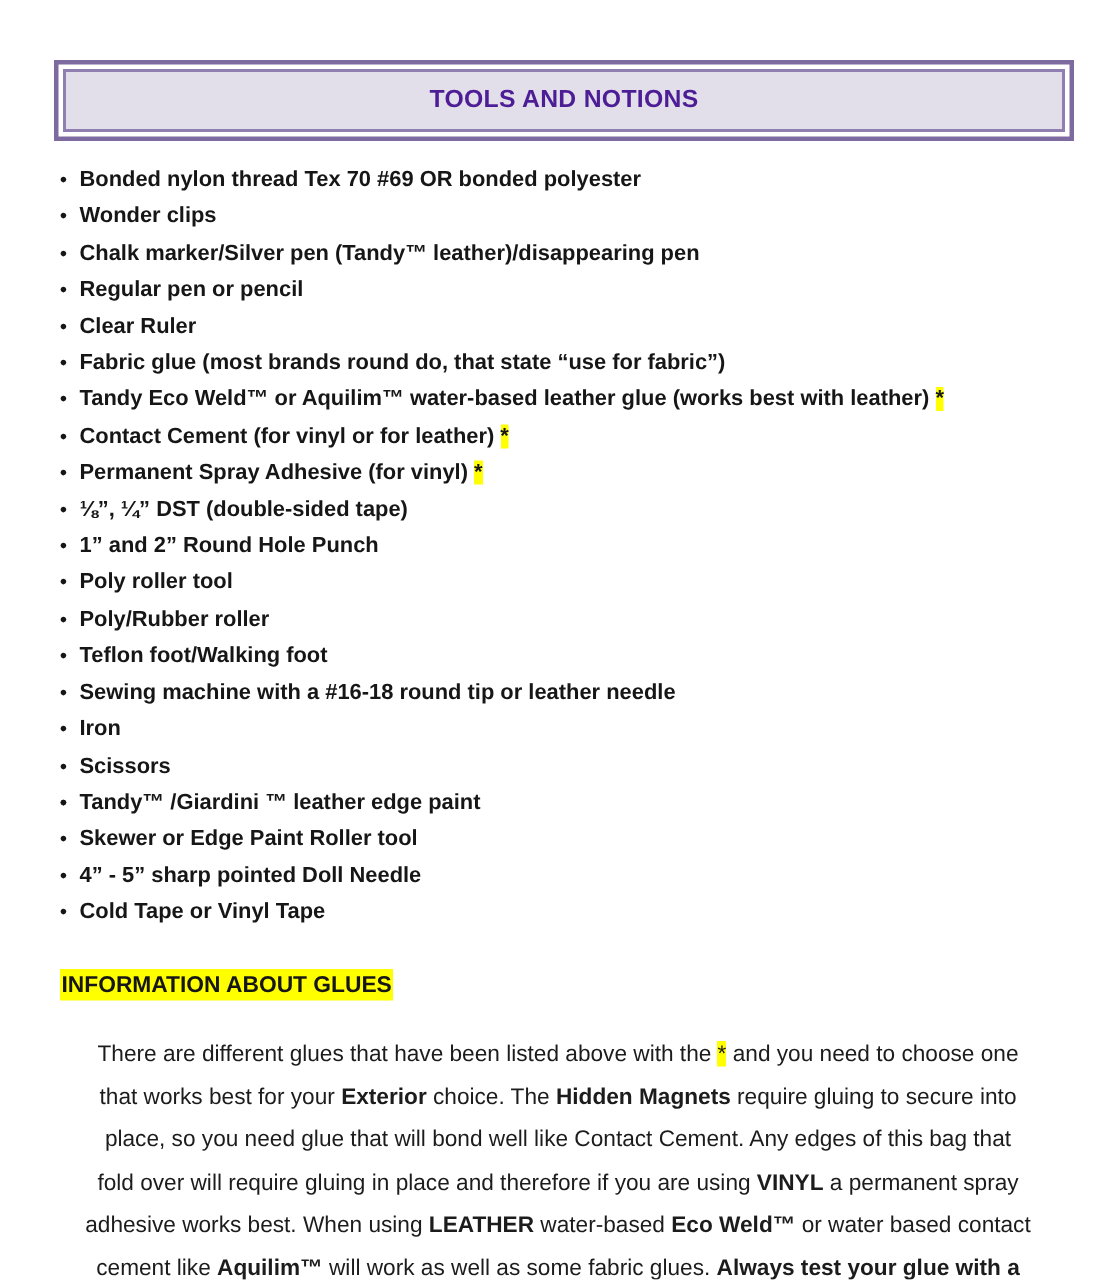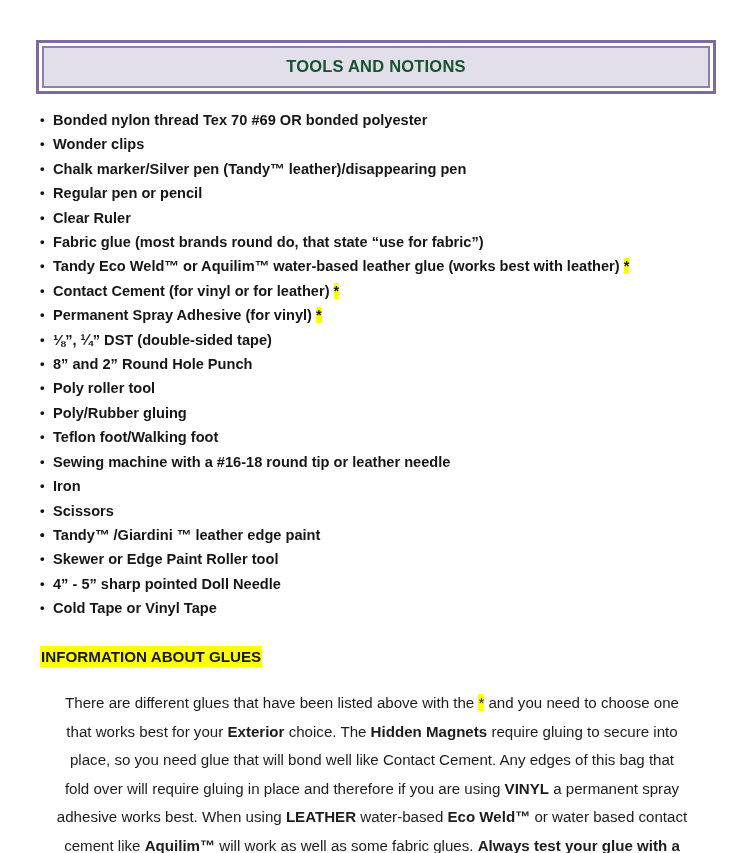--- a/index.html
+++ b/index.html
@@ -39,21 +39,21 @@
   .title-banner-inner {
     border: 2px solid #8f7fb0;
     background: #e3dfea;
     padding: 9px 6px 11px 6px;
     text-align: center;
   }
   .title-text {
     font-size: 16.5px;
     font-weight: bold;
     letter-spacing: 0.2px;
-    color: #14532d;
+    color: #4c1d95;
     line-height: 1.1;
   }
 
   
   .tool-list {
     position: absolute;
     left: 40px;
     top: 108px;
     width: 680px;
     list-style: none;
@@ -124,23 +124,23 @@
       <li class="tool-item"><span class="bullet">•</span><span>Bonded nylon thread Tex 70 #69 OR bonded polyester</span></li>
       <li class="tool-item"><span class="bullet">•</span><span>Wonder clips</span></li>
       <li class="tool-item"><span class="bullet">•</span><span>Chalk marker/Silver pen (Tandy™ leather)/disappearing pen</span></li>
       <li class="tool-item"><span class="bullet">•</span><span>Regular pen or pencil</span></li>
       <li class="tool-item"><span class="bullet">•</span><span>Clear Ruler</span></li>
       <li class="tool-item"><span class="bullet">•</span><span>Fabric glue (most brands round do, that state “use for fabric”)</span></li>
       <li class="tool-item"><span class="bullet">•</span><span>Tandy Eco Weld™ or Aquilim™ water-based leather glue (works best with leather) </span><span class="hl">*</span></li>
       <li class="tool-item"><span class="bullet">•</span><span>Contact Cement (for vinyl or for leather) </span><span class="hl">*</span></li>
       <li class="tool-item"><span class="bullet">•</span><span>Permanent Spray Adhesive (for vinyl) </span><span class="hl">*</span></li>
       <li class="tool-item"><span class="bullet">•</span><span>⅛”, ¼” DST (double-sided tape)</span></li>
-      <li class="tool-item"><span class="bullet">•</span><span>8” and 2” Round Hole Punch</span></li>
+      <li class="tool-item"><span class="bullet">•</span><span>1” and 2” Round Hole Punch</span></li>
       <li class="tool-item"><span class="bullet">•</span><span>Poly roller tool</span></li>
-      <li class="tool-item"><span class="bullet">•</span><span>Poly/Rubber gluing</span></li>
+      <li class="tool-item"><span class="bullet">•</span><span>Poly/Rubber roller</span></li>
       <li class="tool-item"><span class="bullet">•</span><span>Teflon foot/Walking foot</span></li>
       <li class="tool-item"><span class="bullet">•</span><span>Sewing machine with a #16-18 round tip or leather needle</span></li>
       <li class="tool-item"><span class="bullet">•</span><span>Iron</span></li>
       <li class="tool-item"><span class="bullet">•</span><span>Scissors</span></li>
       <li class="tool-item"><span class="bullet">•</span></li>
       <li class="tool-item"><span class="bullet">•</span><span>Tandy™ /Giardini ™ leather edge paint</span></li>
       <li class="tool-item"><span class="bullet">•</span><span>Skewer or Edge Paint Roller tool</span></li>
       <li class="tool-item"><span class="bullet">•</span><span>4” - 5” sharp pointed Doll Needle</span></li>
       <li class="tool-item"><span class="bullet">•</span><span>Cold Tape or Vinyl Tape</span></li>
     </ul>

